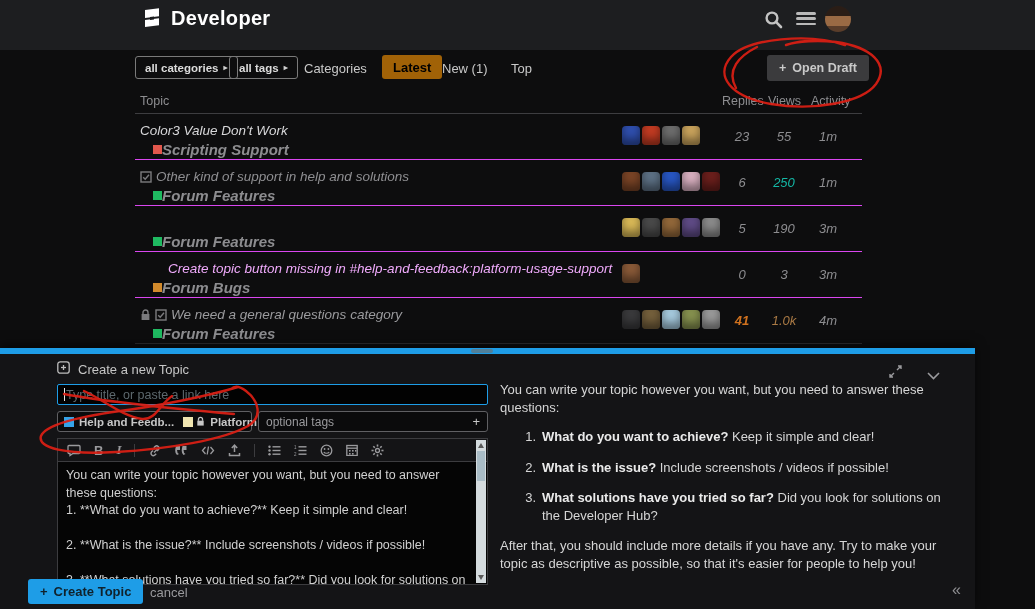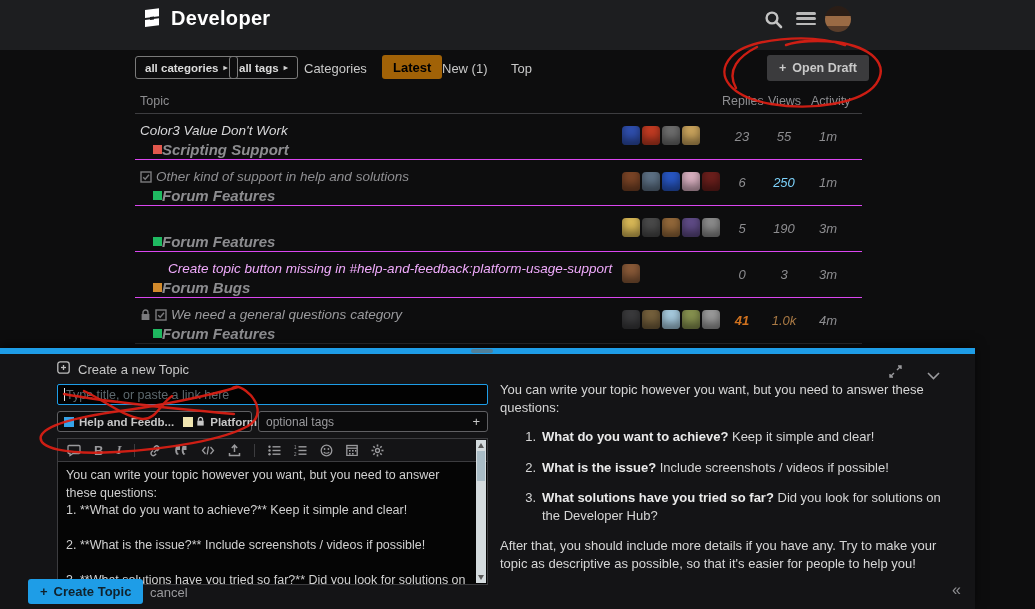--- a/index.html
+++ b/index.html
@@ -177,21 +177,21 @@
       <span>Forum Features</span>
     </div>
     <div class="posters">
       <span class="poster" style="background: rgb(122, 68, 38);"></span>
       <span class="poster" style="background: rgb(93, 113, 133);"></span>
       <span class="poster" style="background: rgb(40, 87, 196);"></span>
       <span class="poster" style="background: rgb(217, 176, 192);"></span>
       <span class="poster" style="background: rgb(107, 31, 28);"></span>
     </div>
     <span class="stat st-replies" style="color: rgb(141, 141, 144);">6</span>
-    <span class="stat st-views" style="color: #7dd3fc;">250</span>
+    <span class="stat st-views" style="color: #14b8a6;">250</span>
     <span class="stat st-activity">1m</span>
   </div>
 
   <div class="topic-row" style="top:206px;">
     <div class="row-cat">
       <span class="cat-badge" style="background: rgb(31, 186, 97);"></span>
       <span>Forum Features</span>
     </div>
     <div class="posters">
       <span class="poster" style="background: rgb(217, 185, 87);"></span>

